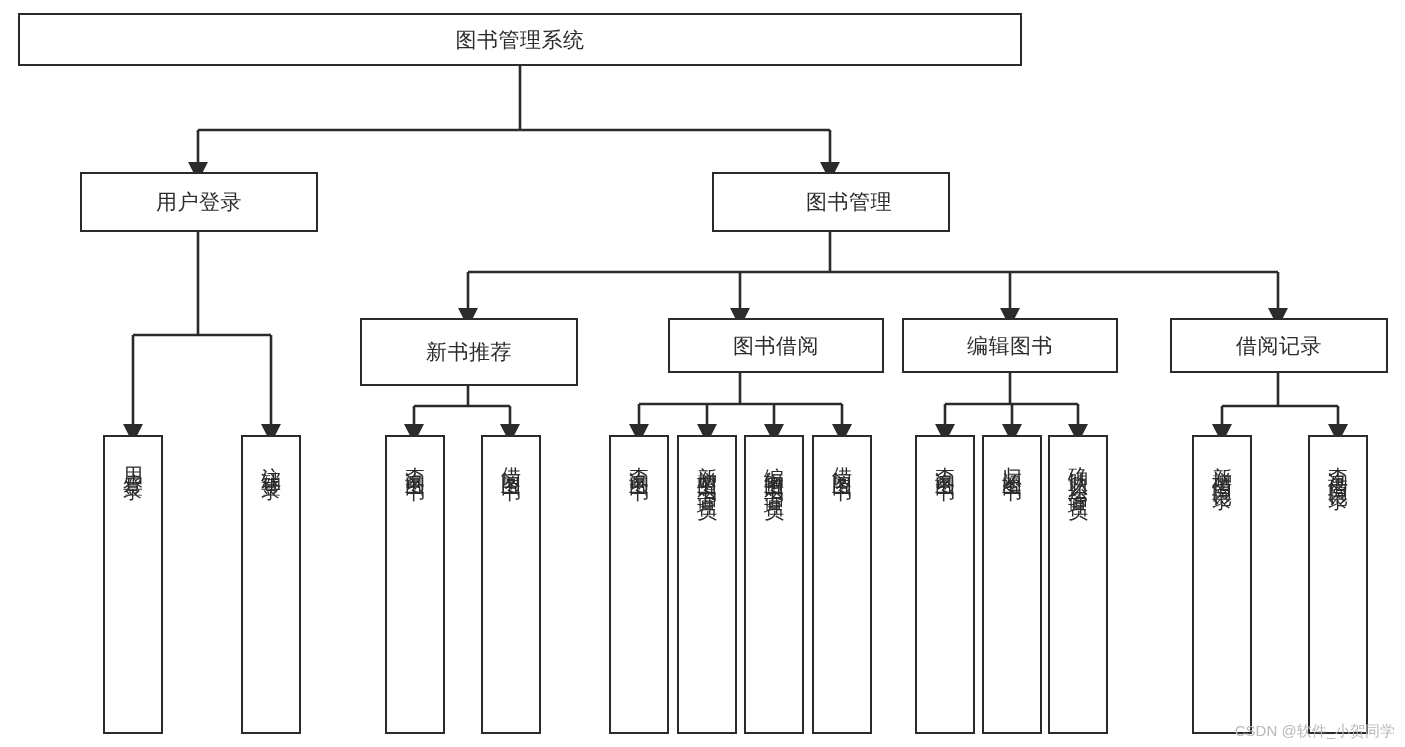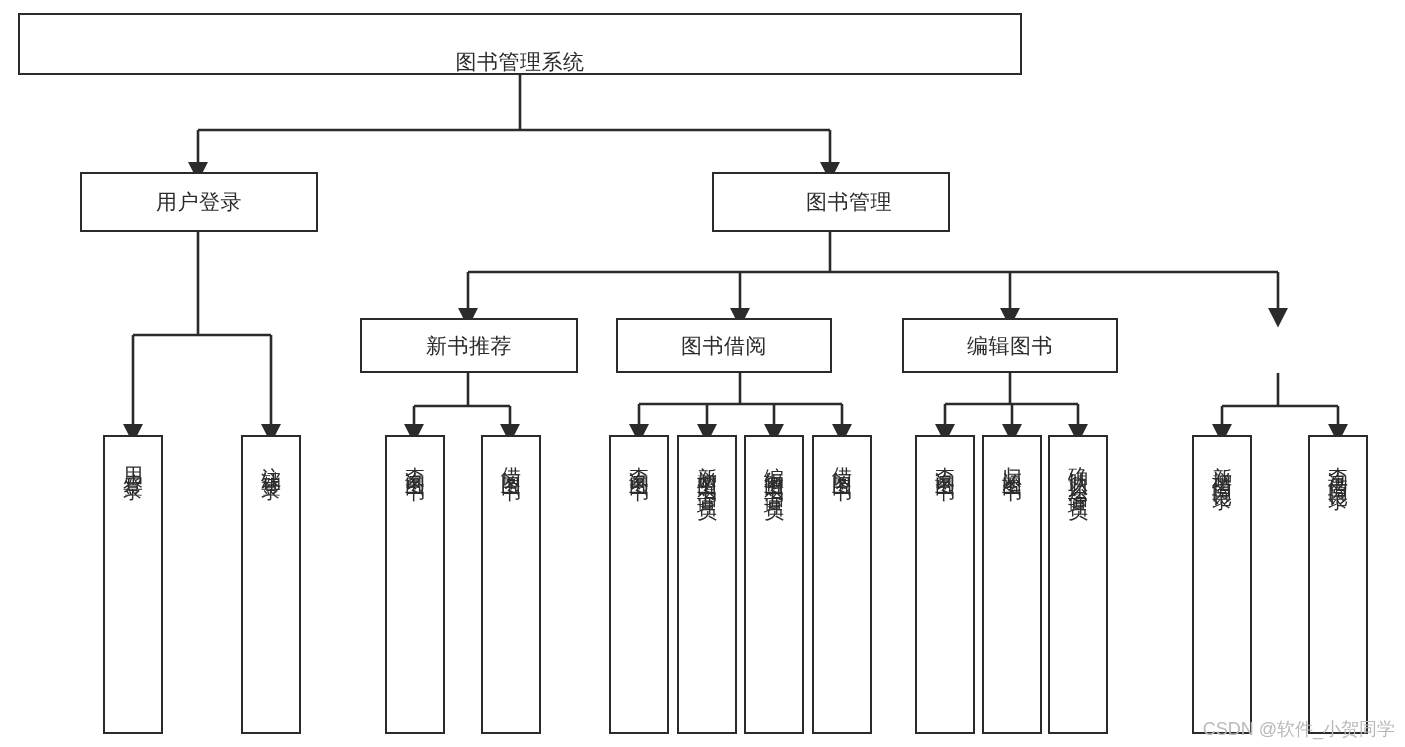--- a/index.html
+++ b/index.html
@@ -54,21 +54,21 @@
     text-orientation: upright;
     font-size: 20px;
     line-height: 1.35;
     letter-spacing: 5px;
     white-space: nowrap;
   }
   .watermark {
     position: absolute;
     right: 10px;
     bottom: 6px;
-    font-size: 18px;
+    font-size: 15px;
     color: #b9b9b9;
     white-space: nowrap;
     z-index: 3;
     font-family: "Liberation Sans", "DejaVu Sans", sans-serif;
   }
 </style>
 </head>
 <body>
 
 <div id="diagram-root">
@@ -117,39 +117,42 @@
       <path d="M1012,404 L1012,432" marker-end="url(#arrowhead)"></path>
       <path d="M1078,404 L1078,432" marker-end="url(#arrowhead)"></path>
 
       <path d="M1278,373 L1278,406"></path>
       <path d="M1222,406 L1338,406"></path>
       <path d="M1222,406 L1222,432" marker-end="url(#arrowhead)"></path>
       <path d="M1338,406 L1338,432" marker-end="url(#arrowhead)"></path>
     </g>
   </svg>
 
-  <div class="node-box" style="left:18px; top:13px; width:1004px; height:62px;align-items:flex-end;">
+  <div class="node-box" style="left:18px; top:13px; width:1004px; height:53px;">
     <span class="node-label">图书管理系统</span>
   </div>
 
   <div class="node-box" style="left:80px; top:172px; width:238px; height:60px;">
     <span class="node-label">用户登录</span>
   </div>
   <div class="node-box" style="left:712px; top:172px; width:238px; height:60px;padding-left:36px;">
     <span class="node-label">图书管理</span>
   </div>
 
-  <div class="node-box" style="left:360px; top:318px; width:218px; height:55px;">
+  <div class="node-box" style="left:360px; top:318px; width:218px; height:68px;">
     <span class="node-label">新书推荐</span>
   </div>
-  <div class="node-box" style="left:616px; top:318px; width:216px; height:55px;">
+  <div class="node-box" style="left:668px; top:318px; width:216px; height:55px;">
     <span class="node-label">图书借阅</span>
   </div>
   <div class="node-box" style="left:902px; top:318px; width:216px; height:55px;">
     <span class="node-label">编辑图书</span>
+  </div>
+  <div class="node-box" style="left:1170px; top:318px; width:218px; height:55px;">
+    <span class="node-label">借阅记录</span>
   </div>
 
   <div class="node-box vertical" style="left:103px; top:435px; width:60px; height:299px;">
     <span class="node-label">用户登录</span>
   </div>
   <div class="node-box vertical" style="left:241px; top:435px; width:60px; height:299px;">
     <span class="node-label">注销登录</span>
   </div>
 
   <div class="node-box vertical" style="left:385px; top:435px; width:60px; height:299px;">

